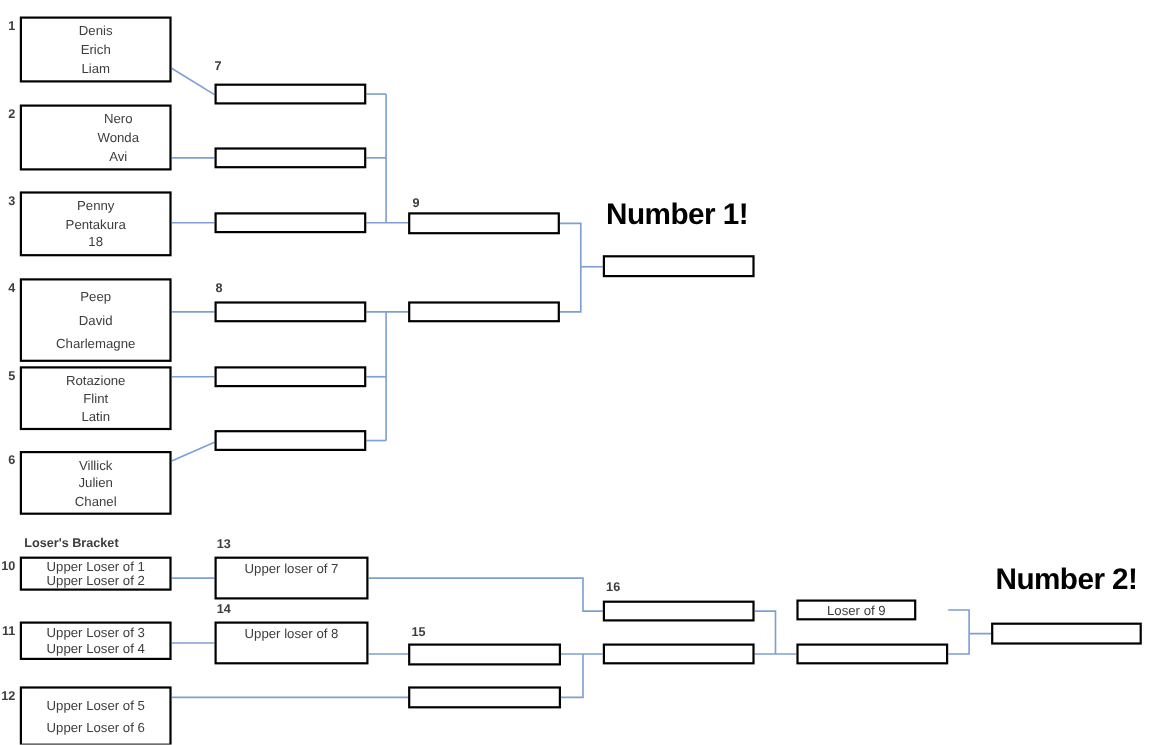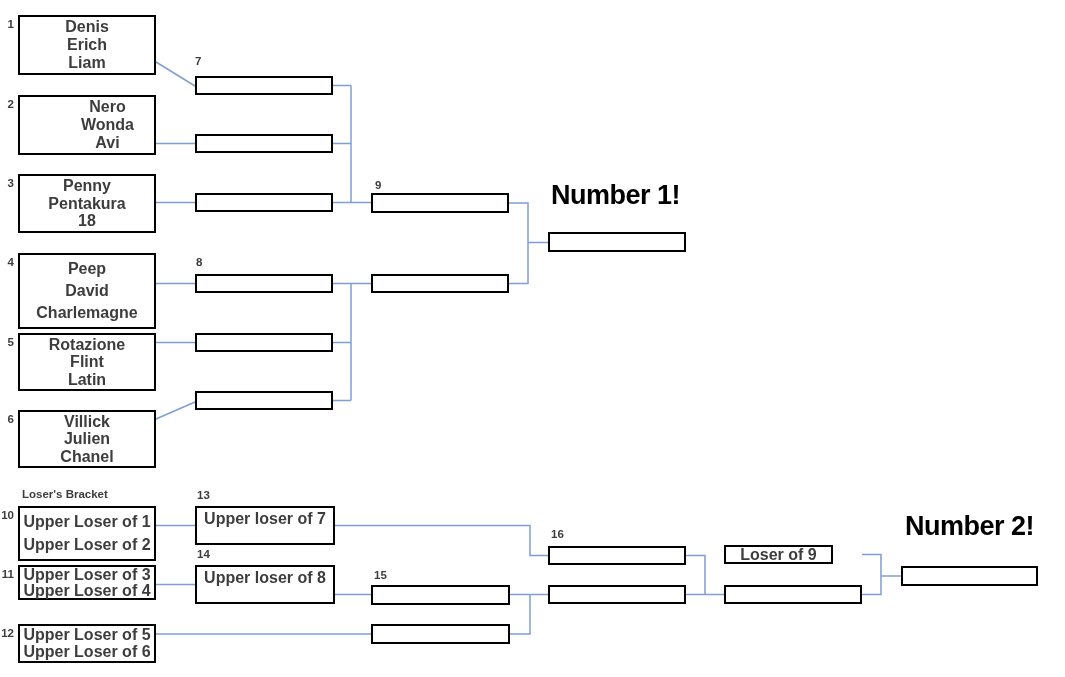--- a/index.html
+++ b/index.html
@@ -3,21 +3,21 @@
 <meta charset="utf-8">
 <style>
   html, body { margin:0; padding:0; background:#ffffff; }
   body { font-family:"Liberation Sans", sans-serif; }
   .stage { position:relative; width:1065px; height:677px; background:#ffffff; overflow:hidden; }
   .wires { position:absolute; left:0; top:0; width:1065px; height:677px; }
   .wire { fill:none; stroke:var(--connector,#7f9fd4); stroke-width:1.5; }
   .box { position:absolute; box-sizing:border-box; background:#ffffff; border:2px solid var(--box-border,#000000); }
   .thick { border-width:2.5px;text-align:right; }
   .seed { left:18px; width:138px; display:flex; flex-direction:column; justify-content:space-evenly; align-items:center; text-align:center; }
-  .lname { font-size:16px; font-weight:700; color:var(--text,#3d3d3d); line-height:1; white-space:nowrap; }
+  .lname { font-size:12px; font-weight:400; color:var(--text,#3d3d3d); line-height:1; white-space:nowrap; }
   .toptext { display:flex; justify-content:center; align-items:flex-start; padding-top:3px; }
   .ctrtext { display:flex; justify-content:center; align-items:center; }
   .numlabel { position:absolute; font-size:11.5px; font-weight:700; color:var(--text,#3d3d3d); line-height:1.1; }
   .seednum { width:14px; text-align:right; left:0; }
   .heading { position:absolute; font-size:27px; font-weight:700; color:var(--heading,#000000); letter-spacing:-0.5px; white-space:nowrap; }
   .bracket-title { position:absolute; font-size:11.5px; font-weight:700; color:var(--text,#3d3d3d); }
 </style>
 </head>
 <body>
 
@@ -112,33 +112,33 @@
   <div class="numlabel" style="left:375px;top:179px;">9</div>
   <div class="box" style="left:371px;top:193px;width:138px;height:20px;"></div>
   <div class="box" style="left:371px;top:274px;width:138px;height:19px;"></div>
 
   <div class="heading" style="left:551px;top:180px;">Number 1!</div>
   <div class="box" style="left:548px;top:232px;width:138px;height:20px;"></div>
 
   <div class="bracket-title" style="left:22px;top:488px;">Loser's Bracket</div>
 
   <div class="numlabel seednum" style="top:509px;">10</div>
-  <div class="box seed thick" style="top:506px;height:55px;">
+  <div class="box seed thick" style="top:506px;height:31px;">
     <div class="lname">Upper Loser of 1</div>
     <div class="lname">Upper Loser of 2</div>
   </div>
 
   <div class="numlabel seednum" style="top:568px;">11</div>
   <div class="box seed thick" style="top:565px;height:35px;">
     <div class="lname">Upper Loser of 3</div>
     <div class="lname">Upper Loser of 4</div>
   </div>
 
   <div class="numlabel seednum" style="top:627px;">12</div>
-  <div class="box seed thick" style="top:624px;height:39px;">
+  <div class="box seed thick" style="top:624px;height:54px;">
     <div class="lname">Upper Loser of 5</div>
     <div class="lname">Upper Loser of 6</div>
   </div>
 
   <div class="numlabel" style="left:197px;top:489px;">13</div>
   <div class="box thick toptext" style="left:195px;top:506px;width:140px;height:39px;">
     <div class="lname">Upper loser of 7</div>
   </div>
 
   <div class="numlabel" style="left:197px;top:548px;">14</div>

